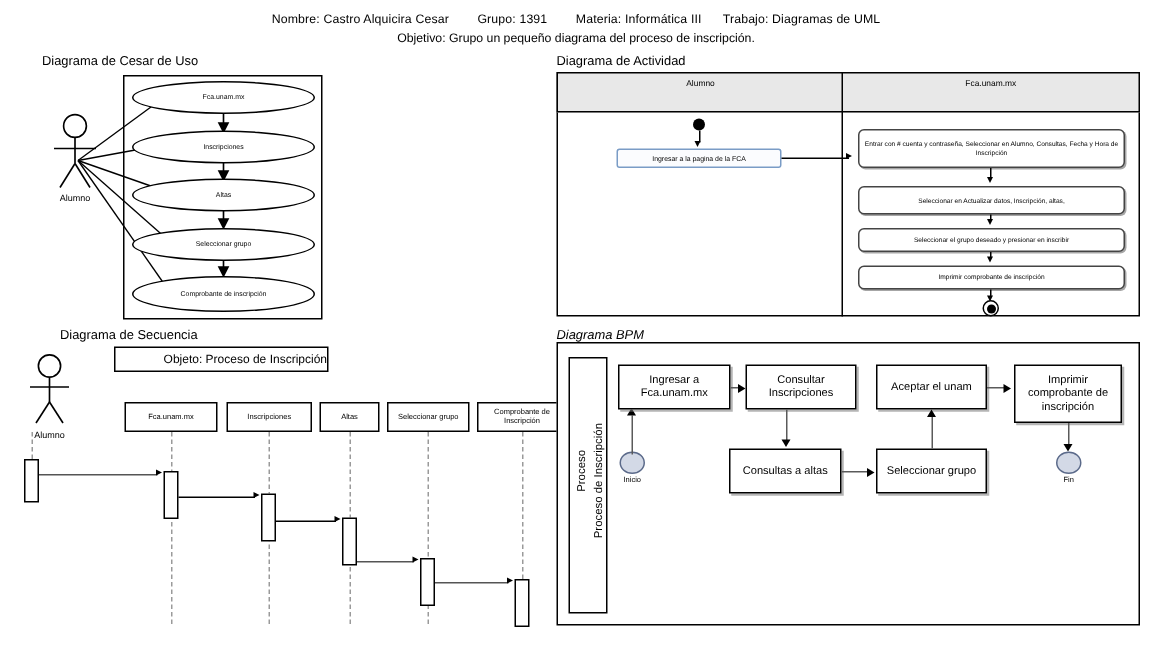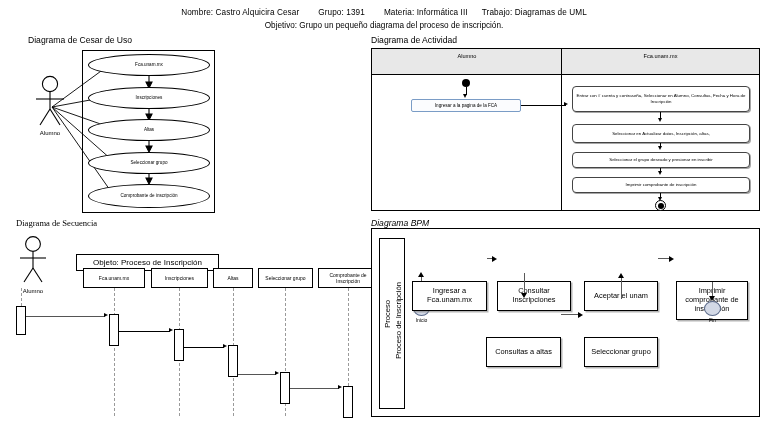--- a/index.html
+++ b/index.html
@@ -96,24 +96,23 @@
   .arrowhead-r {
     width: 0; height: 0;
     border-top: 2.6px solid transparent;
     border-bottom: 2.6px solid transparent;
     border-left: 4.5px solid #000;
   }
   #seq-objeto-box {
     left: 76px; top: 231px; width: 143px; height: 17px;
     border: 1.2px solid #000;
     box-sizing: border-box;
-    display: flex; align-items: center; justify-content: center;
+    display: flex; align-items: center; justify-content: flex-end;
     font-size: 8px;
     background: #fff;
-    margin-top: 23px;
   }
 
   
   #act-frame { left: 371px; top: 48px; width: 389px; height: 163px; }
   #act-header {
     left: 371px; top: 48px; width: 389px; height: 27px;
     background: #e8e8e8;
     border: 1.2px solid #000;
     border-bottom: 1.2px solid #000;
     box-sizing: border-box;
@@ -198,21 +197,20 @@
     box-sizing: border-box;
     background: #fff;
     display: flex;
     align-items: center;
     justify-content: center;
     text-align: center;
     font-size: 7.4px;
     line-height: 1.2;
     padding: 1px 2px;
     box-shadow: 1.5px 1.5px 0 rgba(120,120,120,0.55);
-    margin-top: 38px;
   }
   .bpm-event {
     width: 17px; height: 15px;
     border-radius: 50%;
     border: 1.3px solid #5b6a8a;
     background: #d3d9e6;
     box-sizing: border-box;
   }
   .bpm-event-label {
     position: absolute;
@@ -282,21 +280,21 @@
       <polygon points="7,14 4,8 10,8"></polygon>
     <line x1="7" y1="34" x2="7" y2="41"></line>
       <polygon points="7,46 4,40 10,40"></polygon>
     <line x1="7" y1="66" x2="7" y2="73"></line>
       <polygon points="7,78 4,72 10,72"></polygon>
     <line x1="7" y1="99" x2="7" y2="104"></line>
       <polygon points="7,110 4,104 10,104"></polygon>
   </g>
 </svg>
 
-<div class="abs section-title" style="left:16px; top:218px;font-family:Liberation Serif, serif;">Diagrama de Secuencia</div>
+<div class="abs section-title" style="left:40px; top:218px;">Diagrama de Secuencia</div>
 
 <div class="abs" id="seq-objeto-box">
   <span>Objeto: Proceso de Inscripción</span>
 </div>
 
 <div class="abs stick" style="left:14px; top:235px;">
   <svg width="38" height="52" viewBox="0 0 38 52">
     <circle cx="19" cy="9" r="7.4" fill="#fff" stroke="#000" stroke-width="1.1"></circle>
     <line x1="19" y1="17" x2="19" y2="33" stroke="#000" stroke-width="1.1"></line>
     <line x1="6" y1="23" x2="32" y2="23" stroke="#000" stroke-width="1.1"></line>

